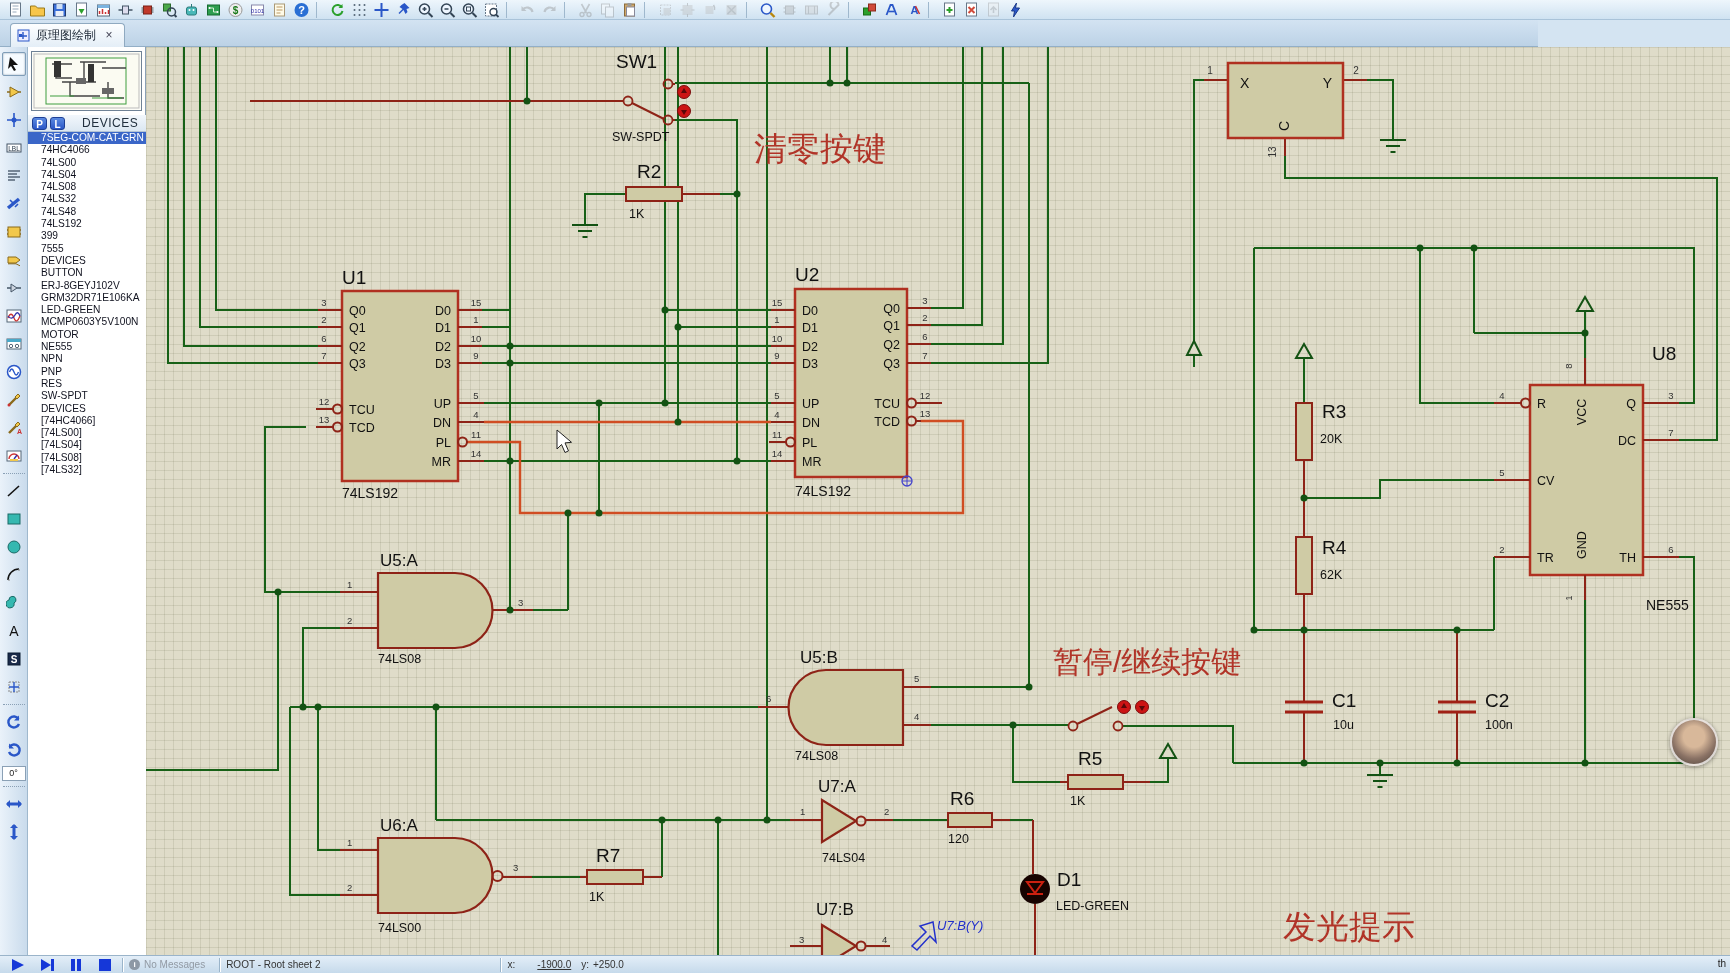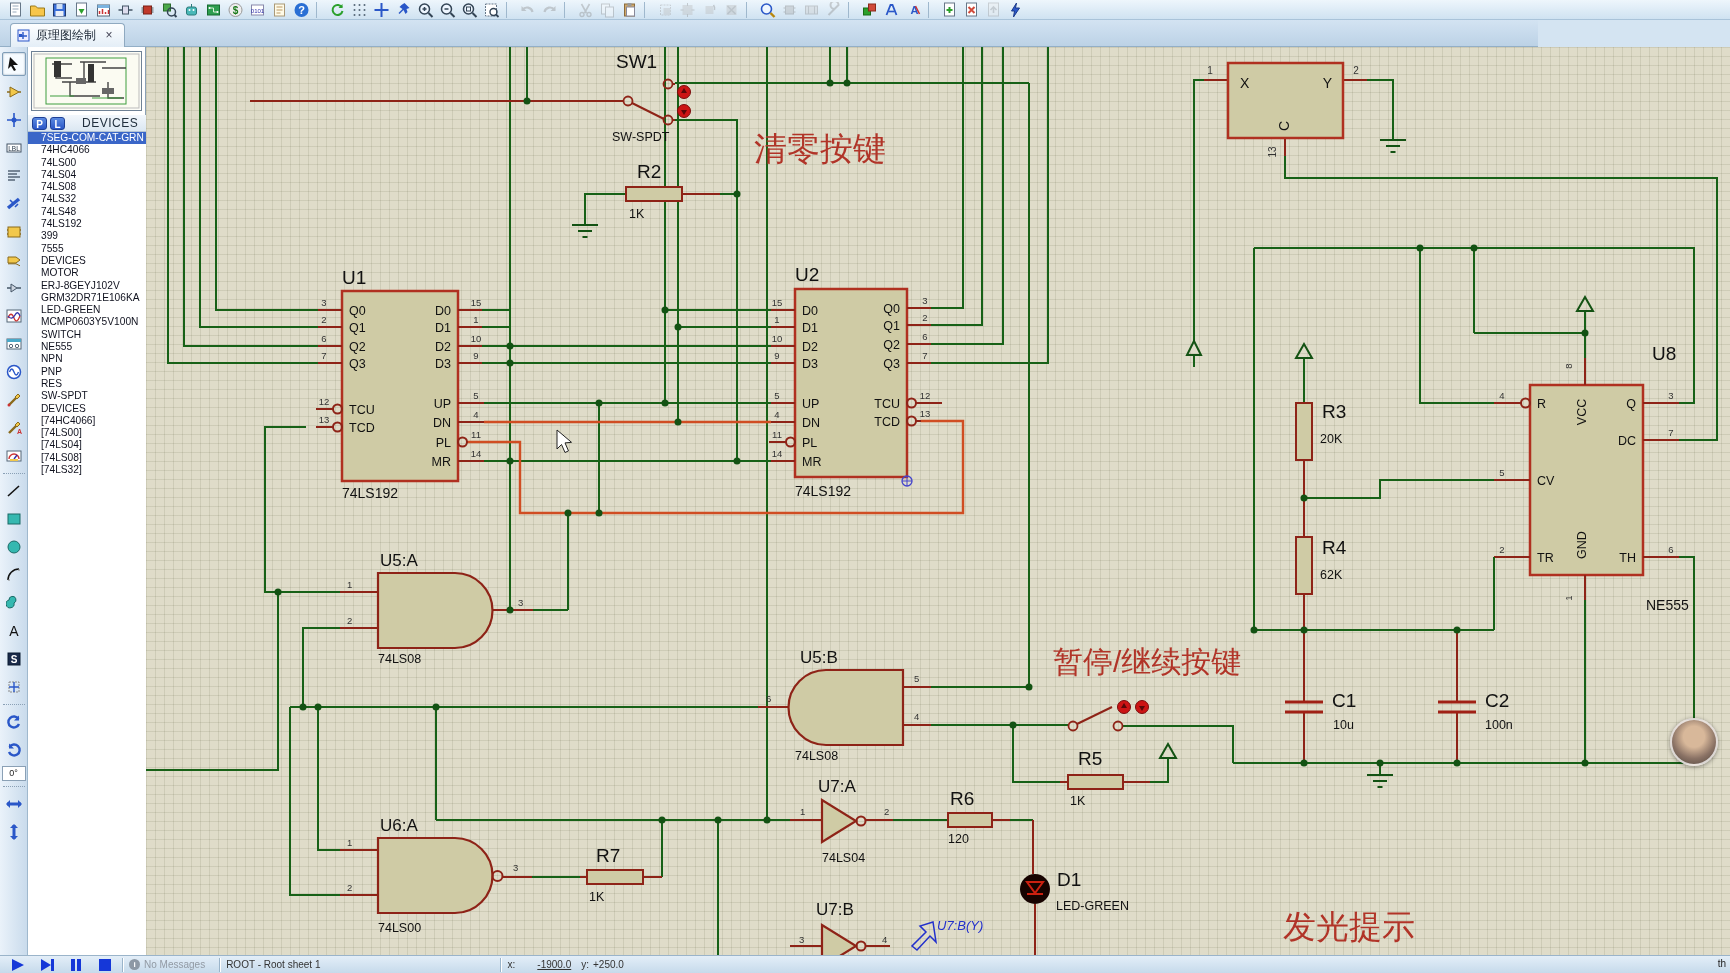--- a/index.html
+++ b/index.html
@@ -551,26 +551,26 @@
       <div class="dev">74HC4066</div>
       <div class="dev">74LS00</div>
       <div class="dev">74LS04</div>
       <div class="dev">74LS08</div>
       <div class="dev">74LS32</div>
       <div class="dev">74LS48</div>
       <div class="dev">74LS192</div>
       <div class="dev">399</div>
       <div class="dev">7555</div>
       <div class="dev">DEVICES</div>
-      <div class="dev">MOTOR</div>
+      <div class="dev">BUTTON</div>
       <div class="dev">ERJ-8GEYJ102V</div>
       <div class="dev">GRM32DR71E106KA</div>
       <div class="dev">LED-GREEN</div>
       <div class="dev">MCMP0603Y5V100N</div>
-      <div class="dev">SWITCH</div>
+      <div class="dev">MOTOR</div>
       <div class="dev">NE555</div>
       <div class="dev">NPN</div>
       <div class="dev">PNP</div>
       <div class="dev">RES</div>
       <div class="dev">SW-SPDT</div>
       <div class="dev">DEVICES</div>
       <div class="dev">[74HC4066]</div>
       <div class="dev">[74LS00]</div>
       <div class="dev">[74LS04]</div>
       <div class="dev">[74LS08]</div>
@@ -1041,21 +1041,21 @@
   </div>
   <div class="simbtn">
     <svg width="16" height="14">
         <rect x="2" y="1" width="12" height="12" fill="#1537d8"></rect>
       </svg>
   </div>
   <div class="sgroove"></div>
   <div class="infoic">i</div>
   <span class="msg">No Messages</span>
   <div class="sgroove" style="margin-left:14px;"></div>
-  <span>ROOT - Root sheet 1</span>
+  <span>ROOT - Root sheet 2</span>
   <div class="sgroove" style="margin-left:180px;"></div>
   <div class="coords">
     <span>x:</span>
     <span style="width:52px;text-align:right;display:inline-block;text-decoration:underline;">-1900.0</span>
     <span style="margin-left:6px;">y:</span>
     <span style="width:46px;text-align:left;display:inline-block;">+250.0</span>
   </div>
   <span class="corner">th</span>
 </div>
 

